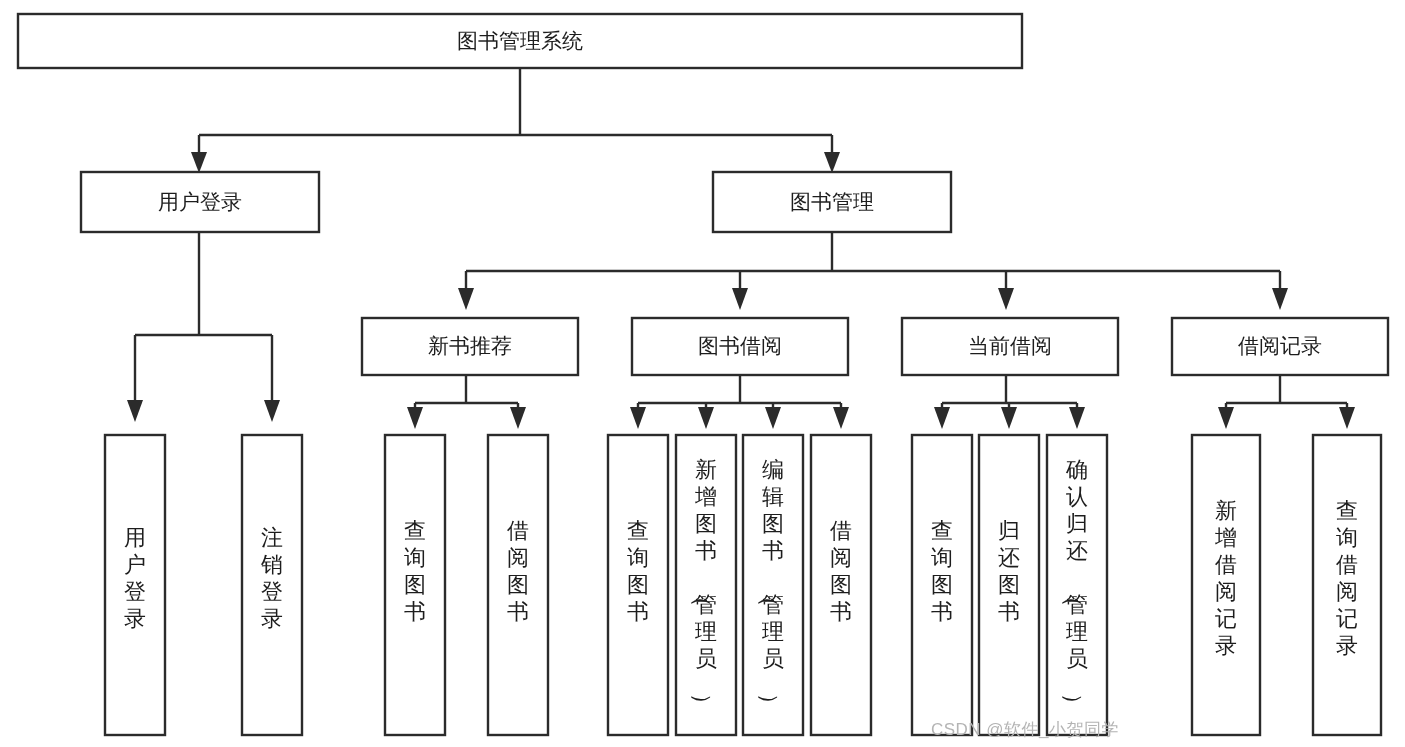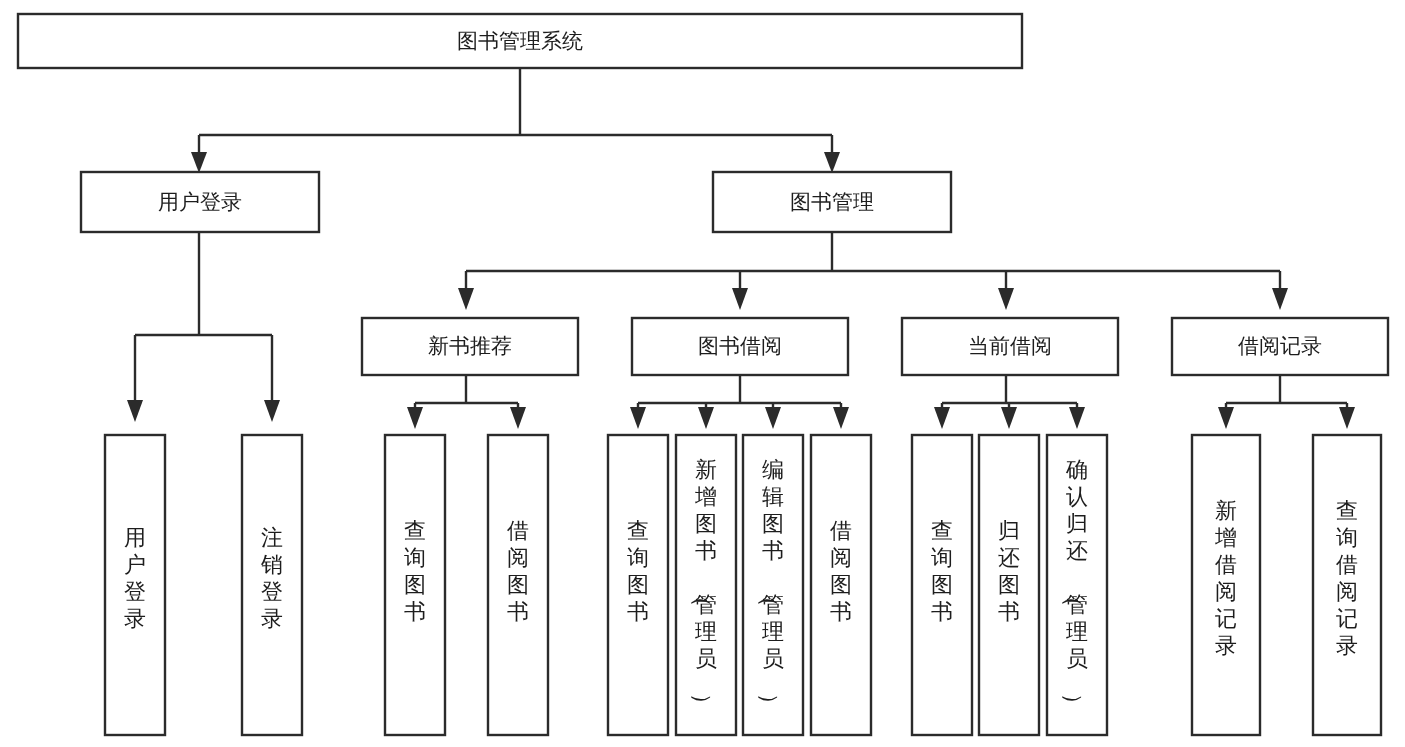--- a/index.html
+++ b/index.html
@@ -230,14 +230,15 @@
       <text class="node-label-v vtext" x="1226" y="0"><tspan x="1226" y="517.5">新</tspan><tspan x="1226" y="544.5">增</tspan><tspan x="1226" y="571.5">借</tspan><tspan x="1226" y="598.5">阅</tspan><tspan x="1226" y="625.5">记</tspan><tspan x="1226" y="652.5">录</tspan></text>
     </g>
 
     <g>
       <rect class="node-rect" x="1313" y="435" width="68" height="300"></rect>
       <text class="node-label-v vtext" x="1347" y="0"><tspan x="1347" y="517.5">查</tspan><tspan x="1347" y="544.5">询</tspan><tspan x="1347" y="571.5">借</tspan><tspan x="1347" y="598.5">阅</tspan><tspan x="1347" y="625.5">记</tspan><tspan x="1347" y="652.5">录</tspan></text>
     </g>
 
   </svg>
 
+  <div class="watermark">CSDN @软件_小贺同学</div>
 
 </div>
 
 </body></html>

